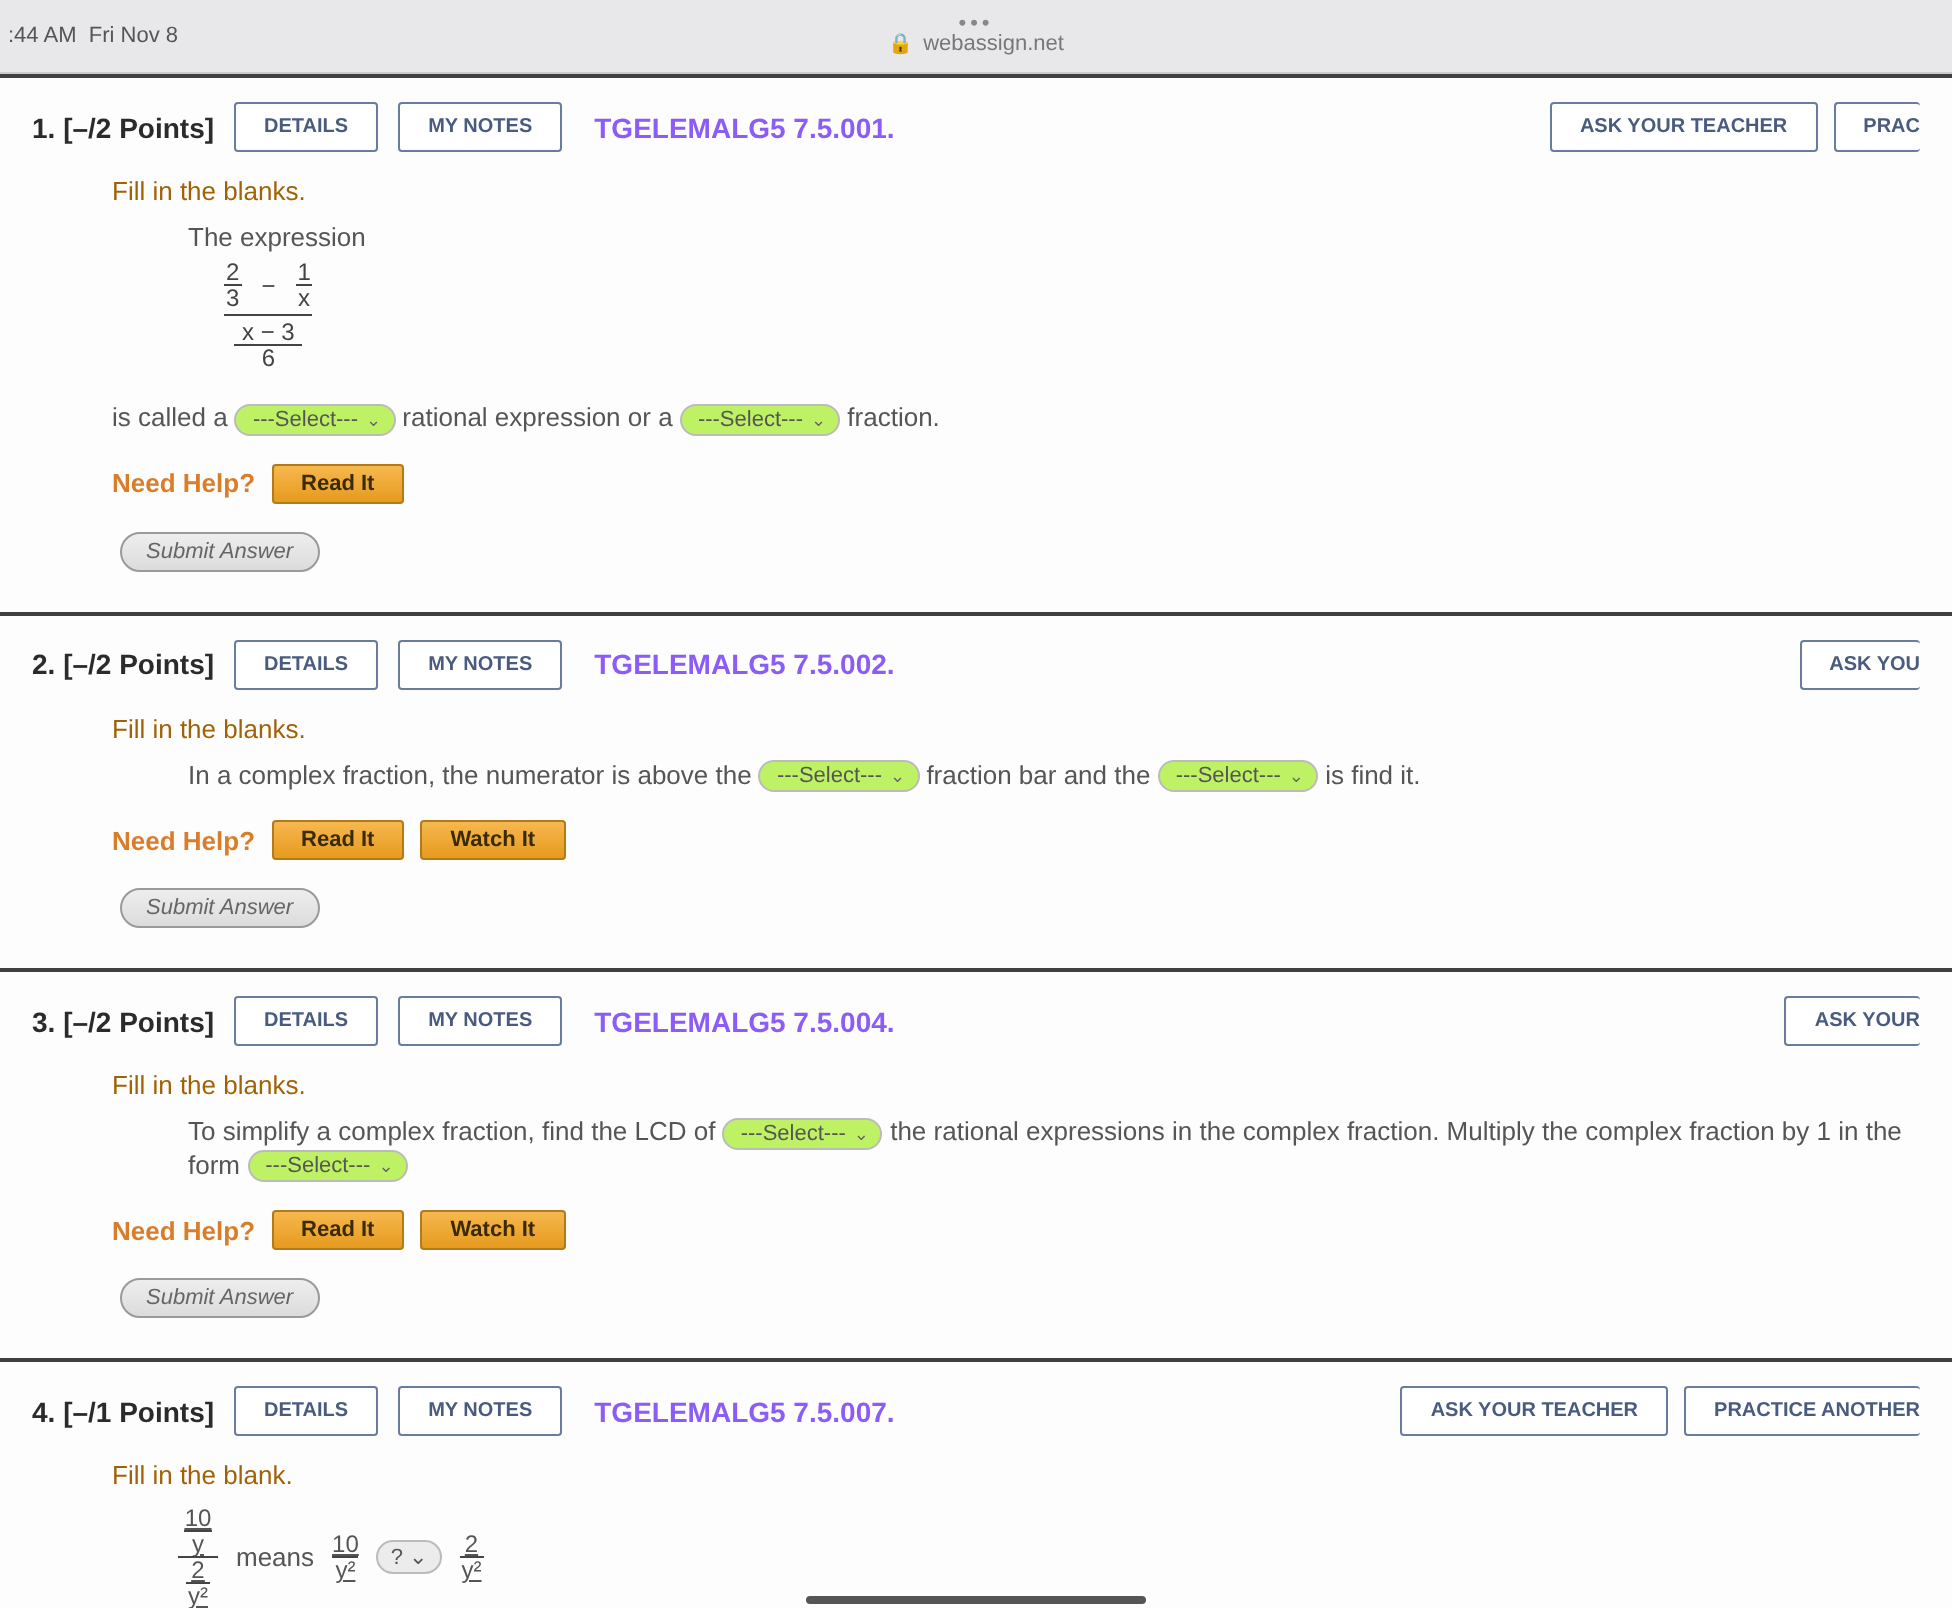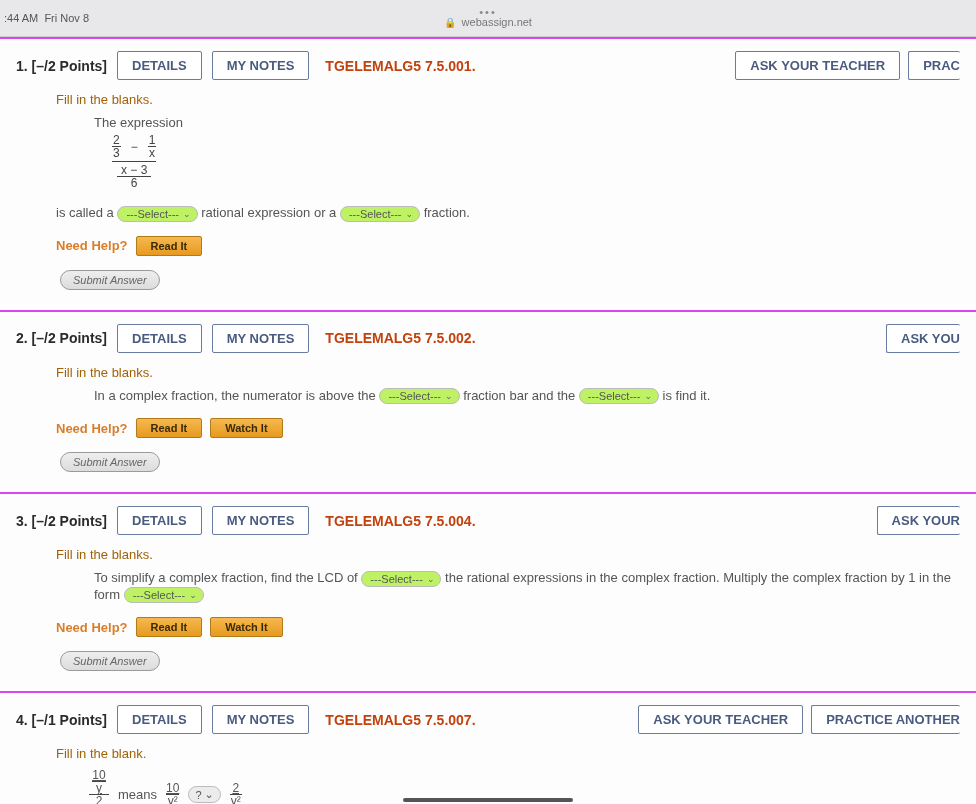--- a/index.html
+++ b/index.html
@@ -22,50 +22,50 @@
   .statusbar .left { position: absolute; left: 4px; }
   .statusbar .center { position: absolute; left: 50%; transform: translateX(-50%); text-align:center; }
   .statusbar .dots { letter-spacing: 2px; display:block; line-height:8px; color:#888;}
   .statusbar .url { color:#777; font-size:11px;}
   .statusbar .lock { font-size:10px; margin-right:2px;}
   .page {
     background: #fbfbfc;
     border-top: 1px solid #ccc;
   }
   .question {
-    border-top: 2px solid #d946ef;
+    border-top: 2px solid #404040;
     background: #fdfdfd;
     padding: 0 0 10px 0;
   }
   .q-header {
     display: flex;
     align-items: center;
     padding: 12px 16px 8px 16px;
     gap: 10px;
     position: relative;
   }
   .q-title {
     font-weight: bold;
     font-size: 14px;
     color: #2b2b2b;
   }
   .btn {
     border: 1px solid #6a7ba0;
     background: #fff;
     color: #4a5b80;
     padding: 6px 14px;
-    font-size: 13px;
+    font-size: 10px;
     font-weight: 600;
     cursor: pointer;
     border-radius: 2px;
   }
   .source {
     font-weight: bold;
     font-size: 14px;
-    color: #c2410c;
+    color: #8b5cf6;
     margin-left: 6px;
   }
   .right-btns {
     margin-left: auto;
     display: flex;
     gap: 8px;
   }
   .q-body {
     padding: 4px 16px 6px 56px;
     color: #555;

